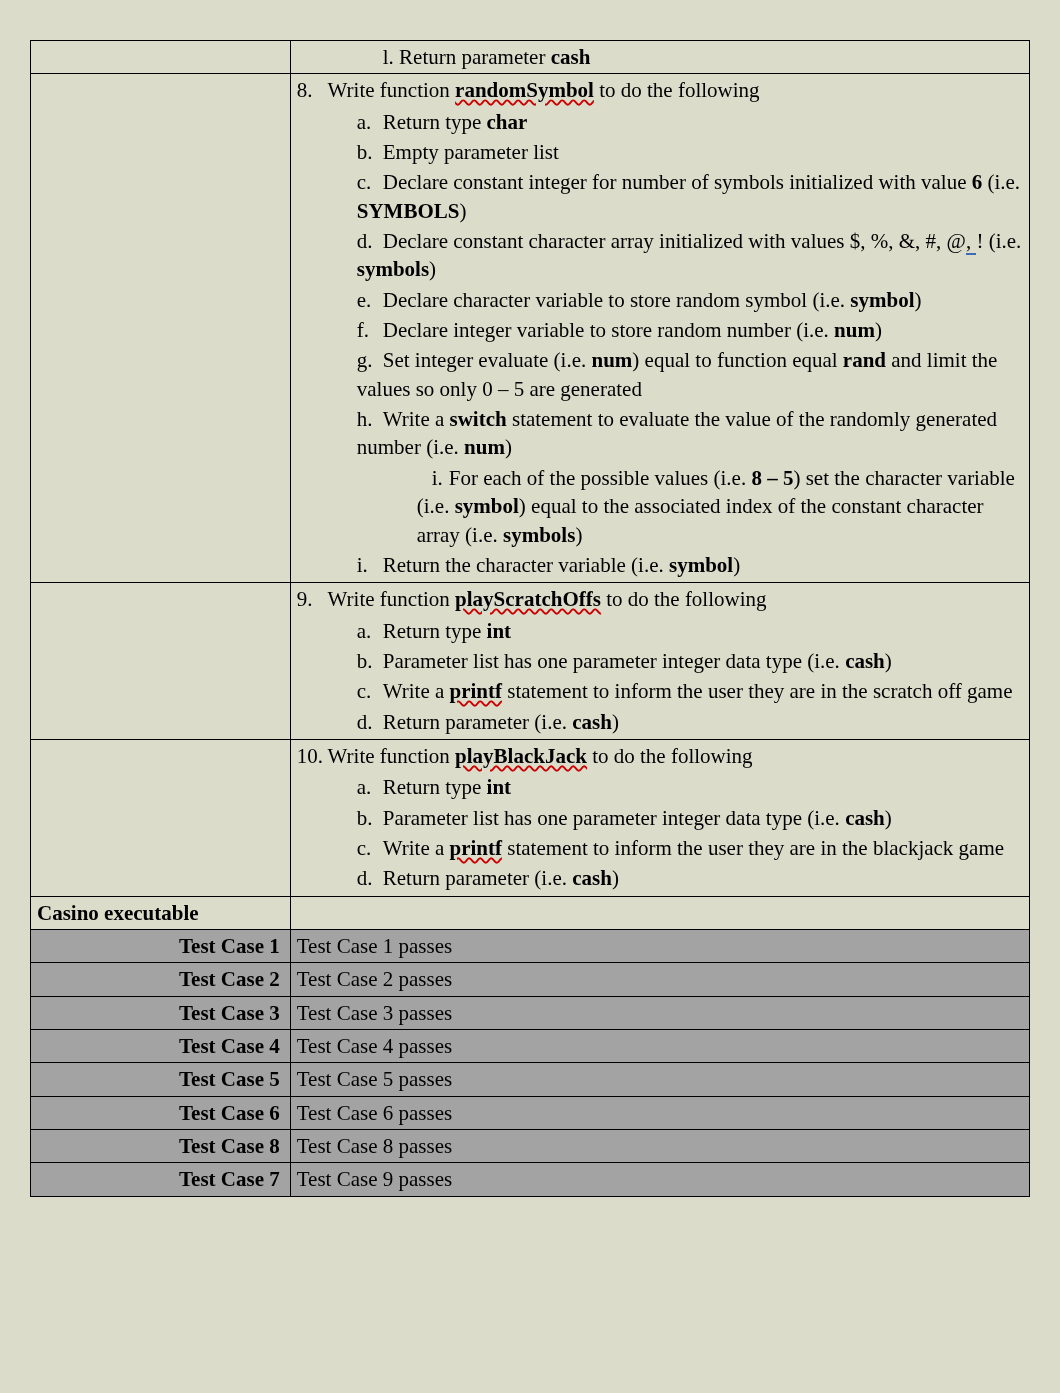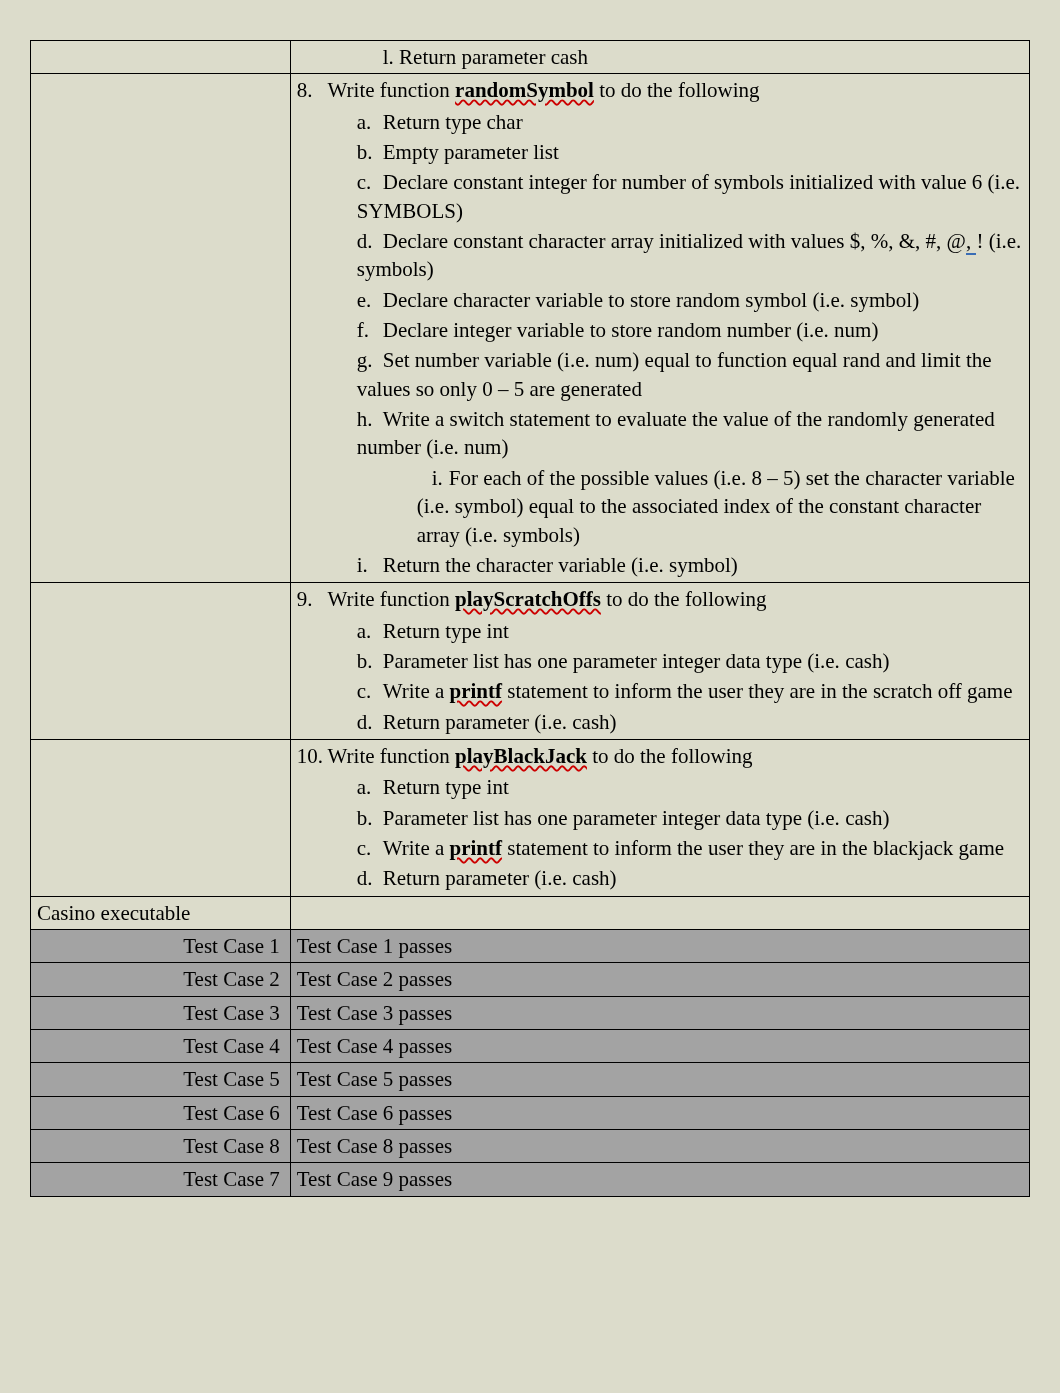--- a/index.html
+++ b/index.html
@@ -19,21 +19,21 @@
   td {
     border: 1.5px solid #000;
     vertical-align: top;
     padding: 2px 6px;
     line-height: 1.35;
   }
   .col-left { width: 26%; }
   .col-right { width: 74%; }
   .white { background: #a3a3a3; }
   .right-align { text-align: right; padding-right: 10px; }
-  .bold { font-weight: normal; }
+  .bold { font-weight: bold; }
   .squiggle {
     text-decoration: underline wavy #c00 1.5px;
     text-underline-offset: 2px;
     font-weight: bold;
   }
   .underline-blue {
     border-bottom: 2px double #3a6db5;
     padding-bottom: 0;
   }
   .li-num { display:inline-block; width:26px; }
@@ -66,21 +66,21 @@
         <span class="li-num">8.</span>
         <span>Write function </span><span class="squiggle">randomSymbol</span><span> to do the following</span>
       </div>
       <ol class="alpha">
         <li><span class="li-a">a.</span><span>Return type </span><span class="bold">char</span></li>
         <li><span class="li-a">b.</span><span>Empty parameter list</span></li>
         <li><span class="li-a">c.</span><span>Declare constant integer for number of symbols initialized with value </span><span class="bold">6</span><span> (i.e. </span><span class="bold">SYMBOLS</span><span>)</span></li>
         <li><span class="li-a">d.</span><span>Declare constant character array initialized with values $, %, &amp;, #, @</span><span class="underline-blue">, </span><span>!</span><span> (i.e. </span><span class="bold">symbols</span><span>)</span></li>
         <li><span class="li-a">e.</span><span>Declare character variable to store random symbol (i.e. </span><span class="bold">symbol</span><span>)</span></li>
         <li><span class="li-a">f.</span><span>Declare integer variable to store random number (i.e. </span><span class="bold">num</span><span>)</span></li>
-        <li><span class="li-a">g.</span><span>Set number variable (i.e. </span><span class="bold">num</span><span>) equal to function equal </span><span class="bold">rand</span><span> and limit the values so only 0 – 5 are generated</span></li>
+        <li><span class="li-a">g.</span><span>Set integer evaluate (i.e. </span><span class="bold">num</span><span>) equal to function equal </span><span class="bold">rand</span><span> and limit the values so only 0 – 5 are generated</span></li>
         <li><span class="li-a">h.</span><span>Write a </span><span class="bold">switch</span><span> statement to evaluate the value of the randomly generated number (i.e. </span><span class="bold">num</span><span>)</span>
           <ol class="roman">
             <li><span class="li-r">i.</span><span>For each of the possible values (i.e. </span><span class="bold">8 – 5</span><span>) set the character variable (i.e. </span><span class="bold">symbol</span><span>) equal to the associated index of the constant character array (i.e. </span><span class="bold">symbols</span><span>)</span></li>
           </ol>
         </li>
         <li><span class="li-a">i.</span><span>Return the character variable (i.e. </span><span class="bold">symbol</span><span>)</span></li>
       </ol>
     </td>
   </tr>
 

